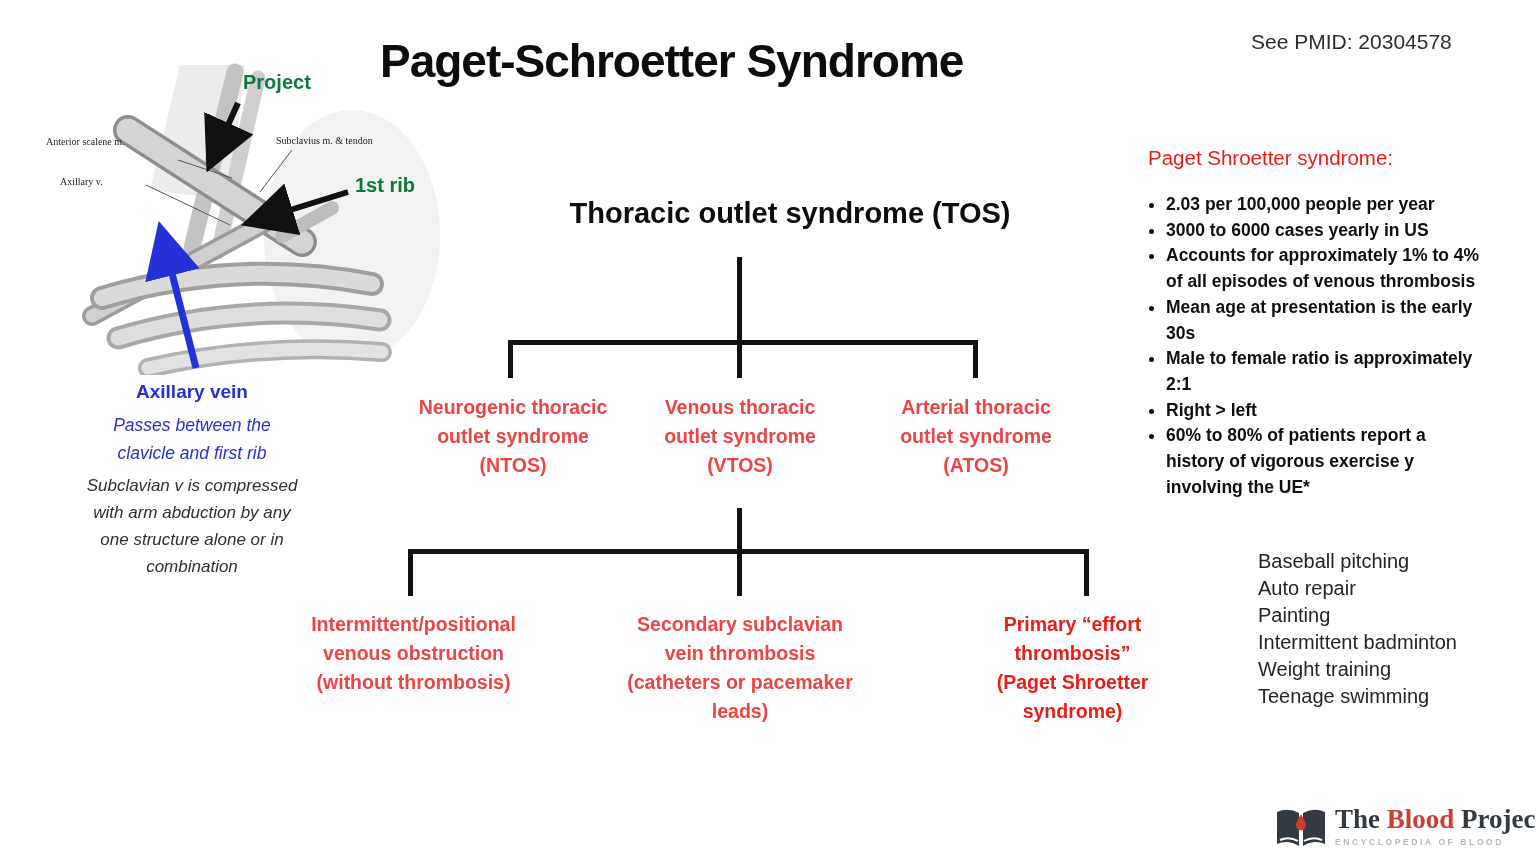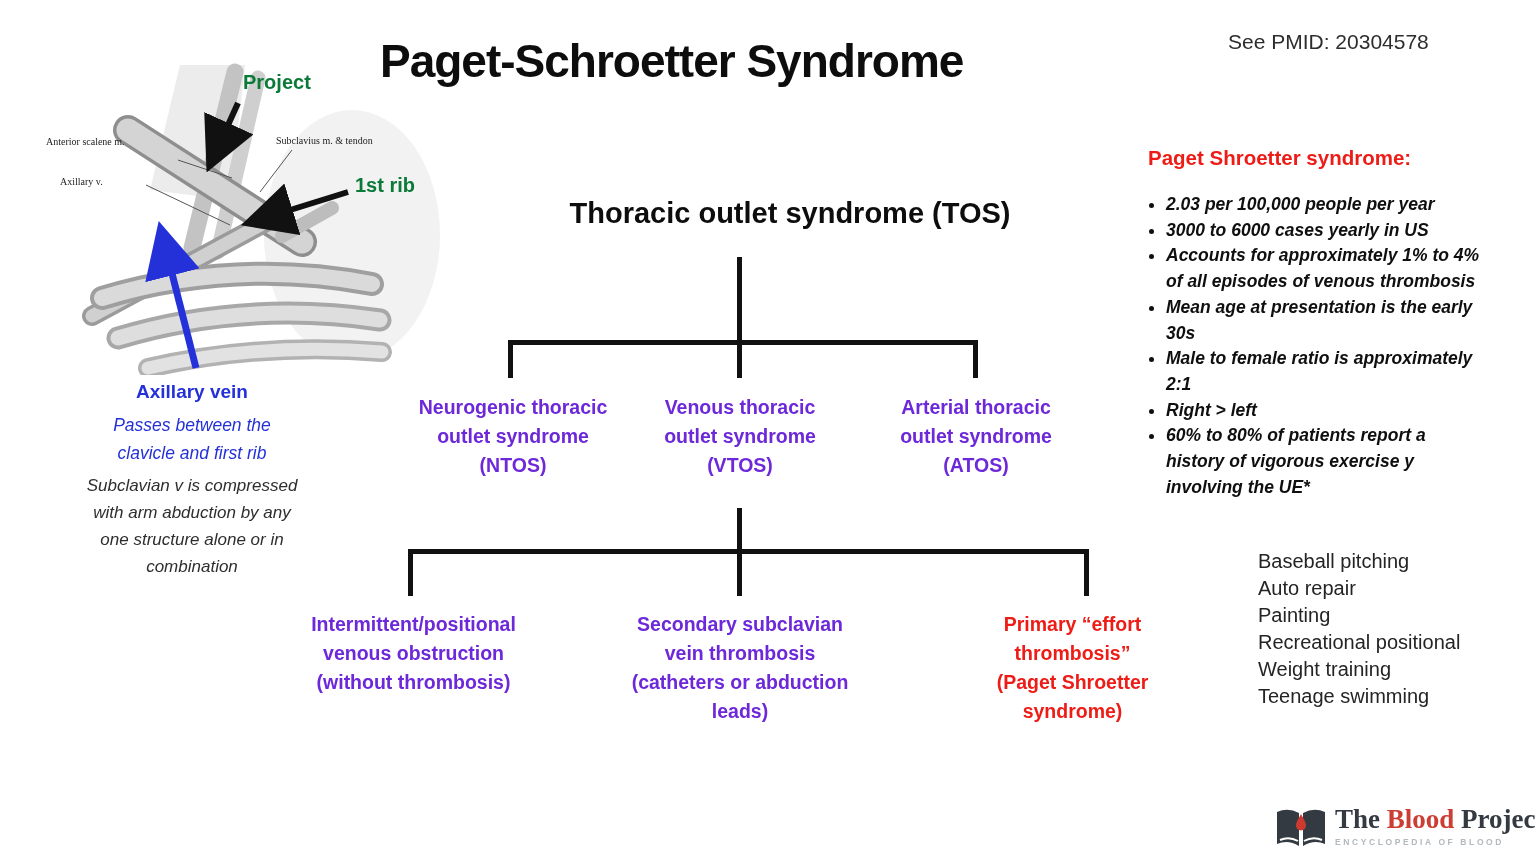--- a/index.html
+++ b/index.html
@@ -3,37 +3,37 @@
 <meta charset="utf-8">
 <style>
   html,body{margin:0;padding:0;background:#ffffff;}
   #canvas{
     position:relative;width:1536px;height:864px;background:#ffffff;overflow:hidden;
     font-family:"Liberation Sans",sans-serif;color:var(--ink,#111);
   }
   .abs{position:absolute;}
   
   .title{font-size:46px;font-weight:bold;letter-spacing:-1px;text-align:left;color:#0d0d0d;}
-  .pmid{font-size:21px;color:#2d2d2d;}
+  .pmid{font-size:21px;color:#2d2d2d;margin-left:23px;}
   
   .green-label{font-size:20px;font-weight:bold;color:var(--green);}
   .tiny-label{font-family:"Liberation Serif",serif;font-size:10px;color:#222;white-space:nowrap;}
   
   .caption{width:262px;text-align:center;}
   .axillary-heading{font-size:19px;font-weight:bold;color:var(--blue);margin-bottom:8px;}
   .blue-note{font-size:17.5px;font-style:italic;color:var(--blue);line-height:28px;}
   .gray-note{font-size:17px;font-style:italic;color:#2e2e2e;line-height:27px;margin-top:5px;}
   .blk{display:block;}
   
   .root-label{font-size:29px;font-weight:bold;text-align:center;color:#0d0d0d;}
   .cline{background:#111;}
-  .node{font-size:19.5px;font-weight:bold;line-height:29px;text-align:center;color:#6d28d9;}
+  .node{font-size:19.5px;font-weight:bold;line-height:29px;text-align:center;color:#ef4444;}
   .node.red{color:var(--red);}
   
-  .panel-heading{font-size:20.5px;font-weight:bold;color:var(--red);}
+  .panel-heading{font-size:20.5px;font-weight:normal;color:var(--red);}
   ul.stats{margin:0;padding-left:20px;width:318px;}
   ul.stats li{font-size:17.5px;font-weight:bold;line-height:25.7px;color:#0f0f0f;}
   .activities div{font-size:20px;line-height:27px;color:#242424;}
   
   .logo{display:flex;align-items:flex-start;gap:8px;}
   .logo-text-line{font-family:"Liberation Serif",serif;font-size:27px;font-weight:bold;color:var(--logo_dark);line-height:27px;white-space:nowrap;}
   .logo-text-line .red{color:var(--logo_red);}
   .logo-tagline{font-size:8.5px;font-weight:bold;letter-spacing:2.6px;color:var(--tagline_gray);margin-top:4px;white-space:nowrap;}
 </style>
 </head>
@@ -137,45 +137,45 @@
   <div class="abs cline" style="left:1084px;top:549px;width:5px;height:47px;"></div>
 
   <div class="abs node" style="left:286px;top:610px;width:255px;">
     <span class="blk">Intermittent/positional</span>
     <span class="blk">venous obstruction</span>
     <span class="blk">(without thrombosis)</span>
   </div>
   <div class="abs node" style="left:610px;top:610px;width:260px;">
     <span class="blk">Secondary subclavian</span>
     <span class="blk">vein thrombosis</span>
-    <span class="blk">(catheters or abduction</span>
+    <span class="blk">(catheters or pacemaker</span>
     <span class="blk">leads)</span>
   </div>
   <div class="abs node red" style="left:960px;top:610px;width:225px;">
     <span class="blk">Primary “effort</span>
     <span class="blk">thrombosis”</span>
     <span class="blk">(Paget Shroetter</span>
     <span class="blk">syndrome)</span>
   </div>
 
   <div class="abs panel-heading" style="left:1148px;top:146px;">Paget Shroetter syndrome:</div>
-  <ul class="abs stats" style="left:1146px;top:192px;font-style:italic;">
+  <ul class="abs stats" style="left:1146px;top:192px;">
     <li>2.03 per 100,000 people per year</li>
     <li>3000 to 6000 cases yearly in US</li>
     <li>Accounts for approximately 1% to 4% of all episodes of venous thrombosis</li>
     <li>Mean age at presentation is the early 30s</li>
     <li>Male to female ratio is approximately 2:1</li>
     <li>Right &gt; left</li>
     <li>60% to 80% of patients report a history of vigorous exercise y involving the UE*</li>
   </ul>
   <div class="abs activities" style="left:1258px;top:548px;">
     <div>Baseball pitching</div>
     <div>Auto repair</div>
     <div>Painting</div>
-    <div>Recreational positional</div>
+    <div>Intermittent badminton</div>
     <div>Weight training</div>
     <div>Teenage swimming</div>
   </div>
 
   <div class="abs logo" style="left:1275px;top:806px;">
     <svg width="52" height="46" viewBox="0 0 52 46">
       <path d="M2 6 Q13 1 24 7 L24 40 Q13 33 2 38 Z" fill="#333a42"></path>
       <path d="M50 6 Q39 1 28 7 L28 40 Q39 33 50 38 Z" fill="#333a42"></path>
       <path d="M5 34 Q14 30 23 35" fill="none" stroke="#ffffff" stroke-width="2"></path>
       <path d="M29 35 Q38 30 47 34" fill="none" stroke="#ffffff" stroke-width="2"></path>

